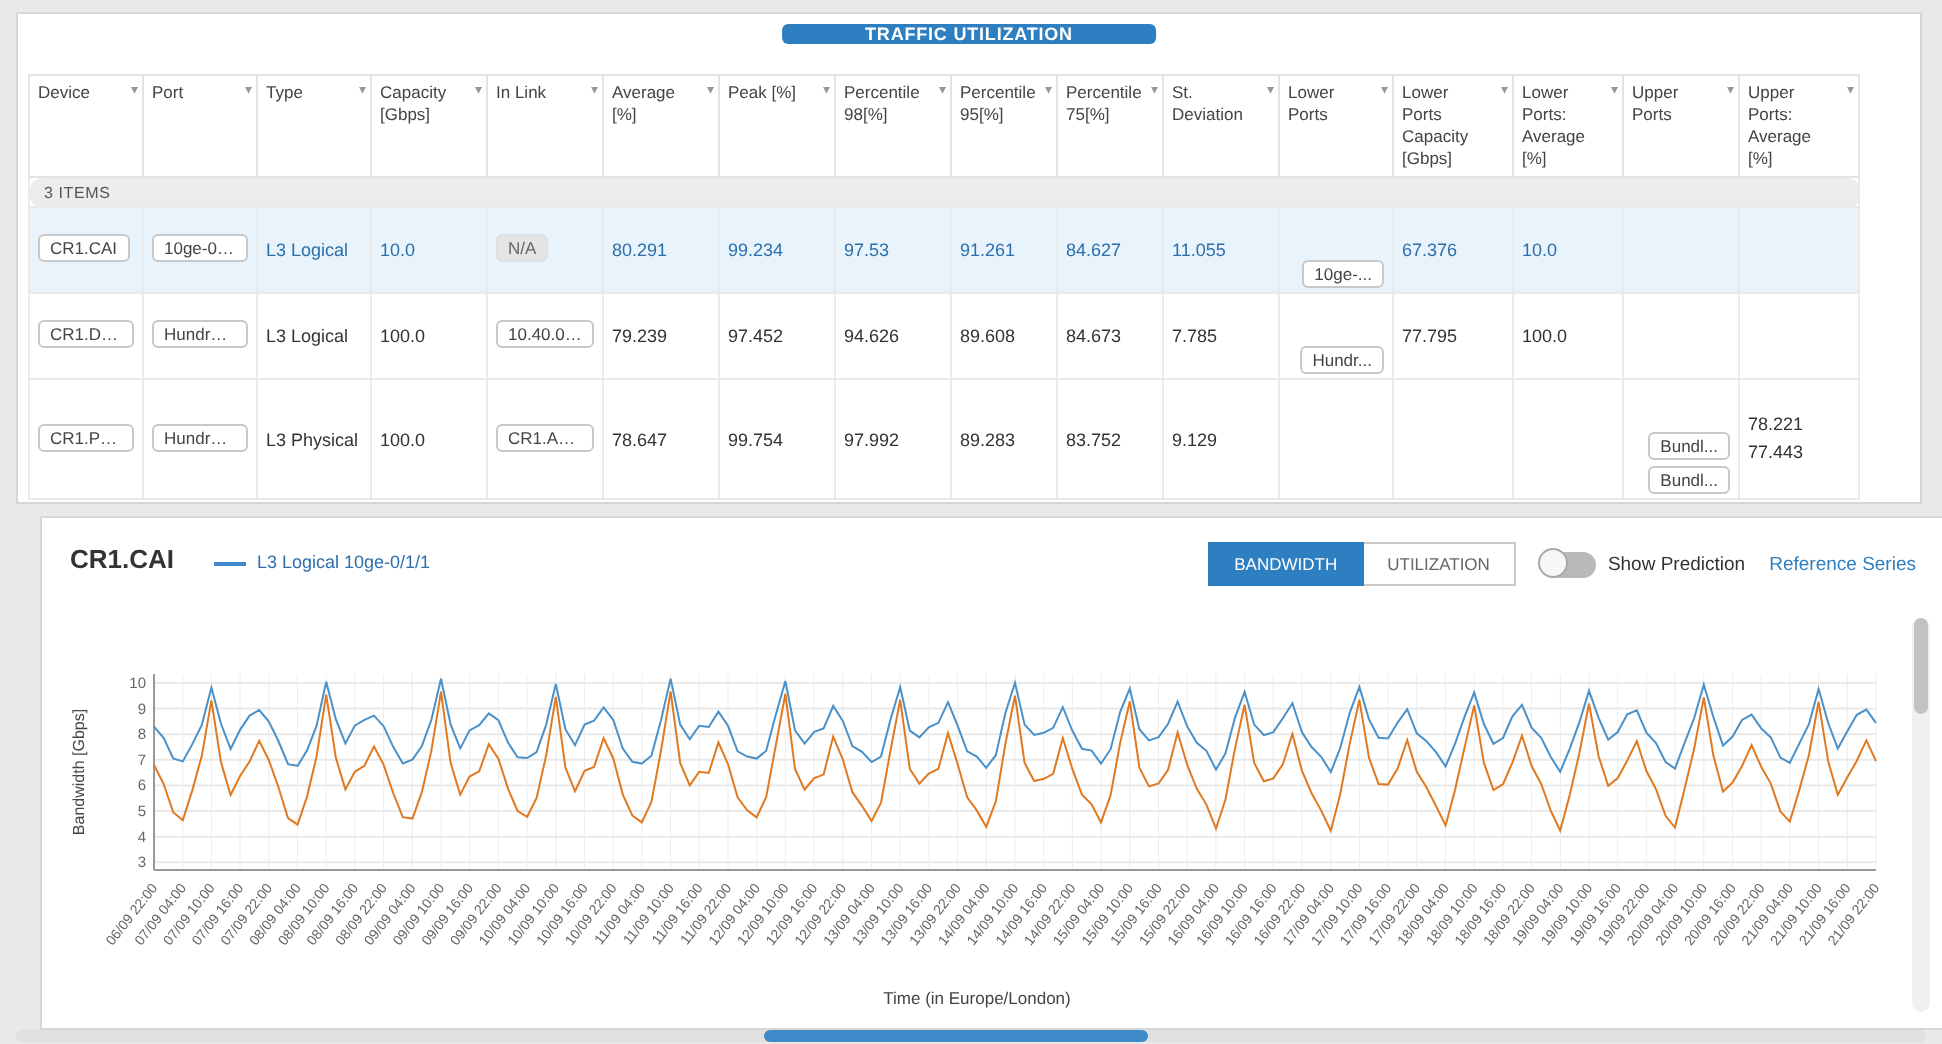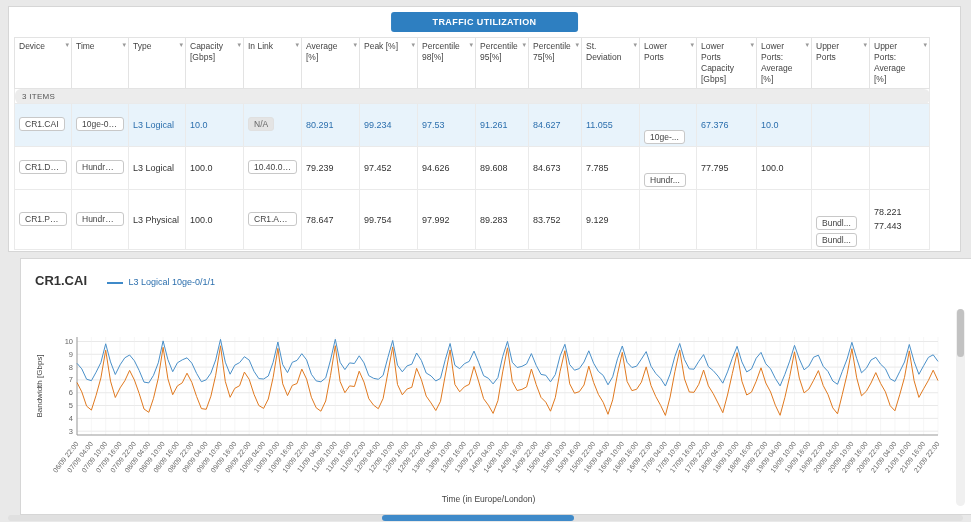--- a/index.html
+++ b/index.html
@@ -4,41 +4,41 @@
 <style>
   * { box-sizing: border-box; }
   body { margin:0; background:#e9e9e9; font-family:"Liberation Sans", sans-serif; }
   .page { position:relative; width:971px; height:522px; background:#e9e9e9; overflow:hidden; }
   .panel { position:absolute; background:#fff; border:1px solid #d6d6d6; }
   .top-panel { left:8px; top:6px; width:953px; height:246px; }
   .bottom-panel { left:20px; top:258px; width:953px; height:257px; }
 
   .tu-button { position:absolute; left:50%; transform:translateX(-50%); top:5px;
     background:#2e7fc1; color:#fff; font-size:9px; font-weight:bold; letter-spacing:.4px;
-    padding:5px 42px; border-radius:3px; cursor:pointer; }
+    padding:0 42px; border-radius:3px; cursor:pointer; }
 
   .tbl-wrap { position:absolute; top:30px; left:5px; right:5px; }
   table { border-collapse:collapse; table-layout:fixed; width:799px; font-size:9px; color:#333; }
   th { border:1px solid #e3e3e3; vertical-align:top; padding:3px 2px 3px 4px;
        font-weight:normal; font-size:8.5px; color:#444; text-align:left; }
   .th-flex { display:flex; justify-content:space-between; align-items:flex-start; }
   .th-label { white-space:pre-line; line-height:1.3; }
   .filter-caret { color:#999; font-size:7px; flex:0 0 auto; cursor:pointer; padding-left:1px; }
   tbody td { border:1px solid #eaeaea; padding:2px 4px; height:28px; vertical-align:middle; overflow:hidden; }
   tr.group td { background:#ececec; font-size:8px; color:#555; height:15px; padding:2px 7px; letter-spacing:.3px;border-radius:6px; }
   tr.selected { background:#e8f3fb; }
   tr.selected td { color:#2c6fad; }
   tr.tall td { height:52px; }
   .num { font-size:9px; }
   .num-line { font-size:9px; line-height:1.5; }
   .chip { display:inline-block; max-width:100%; border:1px solid #c8c8c8; border-radius:3px;
     padding:1px 5px; background:#fff; color:#444; font-size:8.5px;
     overflow:hidden; text-overflow:ellipsis; white-space:nowrap; cursor:pointer; }
   .chip.na { background:#e4e4e4; border-color:#e0e0e0; color:#666; }
-  .chip-stack { display:flex; flex-direction:column; gap:3px; align-items:flex-start;margin-top:24px; }
+  .chip-stack { display:flex; flex-direction:column; gap:3px; align-items:flex-end;margin-top:24px; }
 
   .detail-header { position:absolute; top:12px; left:14px; right:14px; height:24px; }
   .detail-title { font-size:13px; font-weight:bold; color:#333; }
   .legend { margin-left:16px; font-size:9px; color:#2c6fad; }
   .legend-line { display:inline-block; width:16px; height:2px; background:#3f8ac9; vertical-align:middle; margin-right:5px; }
   .controls { position:absolute; right:0; top:0; display:flex; align-items:center; gap:12px; }
   .seg { display:flex; }
   .seg button { font-family:inherit; font-size:8.5px; padding:5px 12px; border:1px solid #c9c9c9;
     background:#fff; color:#666; cursor:pointer; }
   .seg button + button { border-left:none; }
@@ -93,21 +93,21 @@
           <thead>
             <tr>
               <th>
                 <div class="th-flex">
                   <span class="th-label">Device</span>
                   <span class="filter-caret">▾</span>
                 </div>
               </th>
               <th>
                 <div class="th-flex">
-                  <span class="th-label">Time</span>
+                  <span class="th-label">Port</span>
                   <span class="filter-caret">▾</span>
                 </div>
               </th>
               <th>
                 <div class="th-flex">
                   <span class="th-label">Type</span>
                   <span class="filter-caret">▾</span>
                 </div>
               </th>
               <th>
@@ -283,20 +283,33 @@
             </tr>
           </tbody>
         </table>
     </div>
   </div>
 
   <div class="panel bottom-panel">
     <div class="detail-header">
       <span class="detail-title">CR1.CAI</span>
       <span class="legend"><span class="legend-line"></span><span>L3 Logical 10ge-0/1/1</span></span>
+      <div class="controls">
+        <div class="seg">
+          <button class="active">BANDWIDTH</button>
+          <button>UTILIZATION</button>
+        </div>
+        <div class="toggle-wrap">
+          <div class="toggle">
+            <div class="knob"></div>
+          </div>
+          <span class="toggle-label">Show Prediction</span>
+        </div>
+        <a class="ref-link">Reference Series</a>
+      </div>
     </div>
 
 
     <div class="chart-wrap">
       <svg id="chart" viewBox="0 0 915 152" width="915" height="152">
           <line x1="46" y1="98.15686274509804" x2="907" y2="98.15686274509804" stroke="#e9e9e9" stroke-width="1"></line>
           <text x="42" y="100.65686274509804" text-anchor="end" font-size="7.5" fill="#666">3</text>
           <line x1="46" y1="85.34640522875817" x2="907" y2="85.34640522875817" stroke="#e9e9e9" stroke-width="1"></line>
           <text x="42" y="87.84640522875817" text-anchor="end" font-size="7.5" fill="#666">4</text>
           <line x1="46" y1="72.53594771241829" x2="907" y2="72.53594771241829" stroke="#e9e9e9" stroke-width="1"></line>

